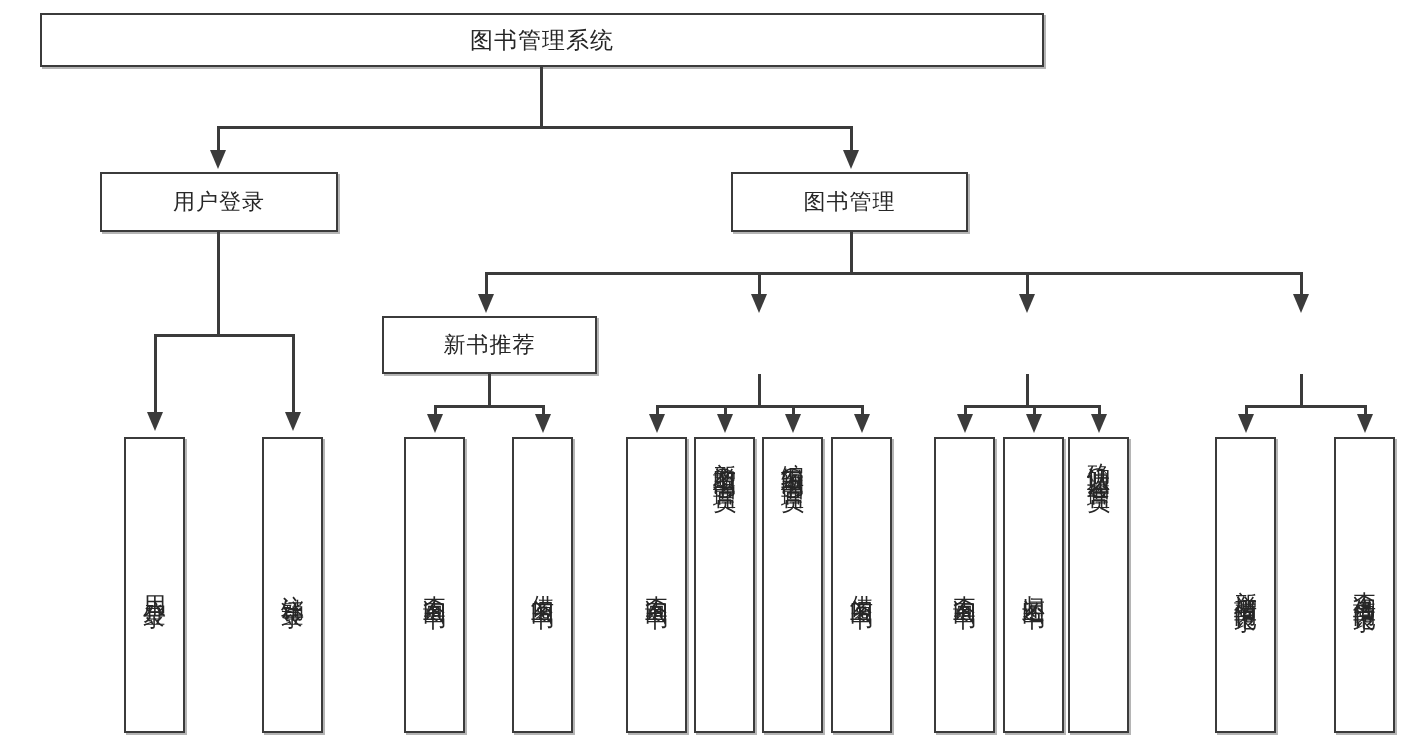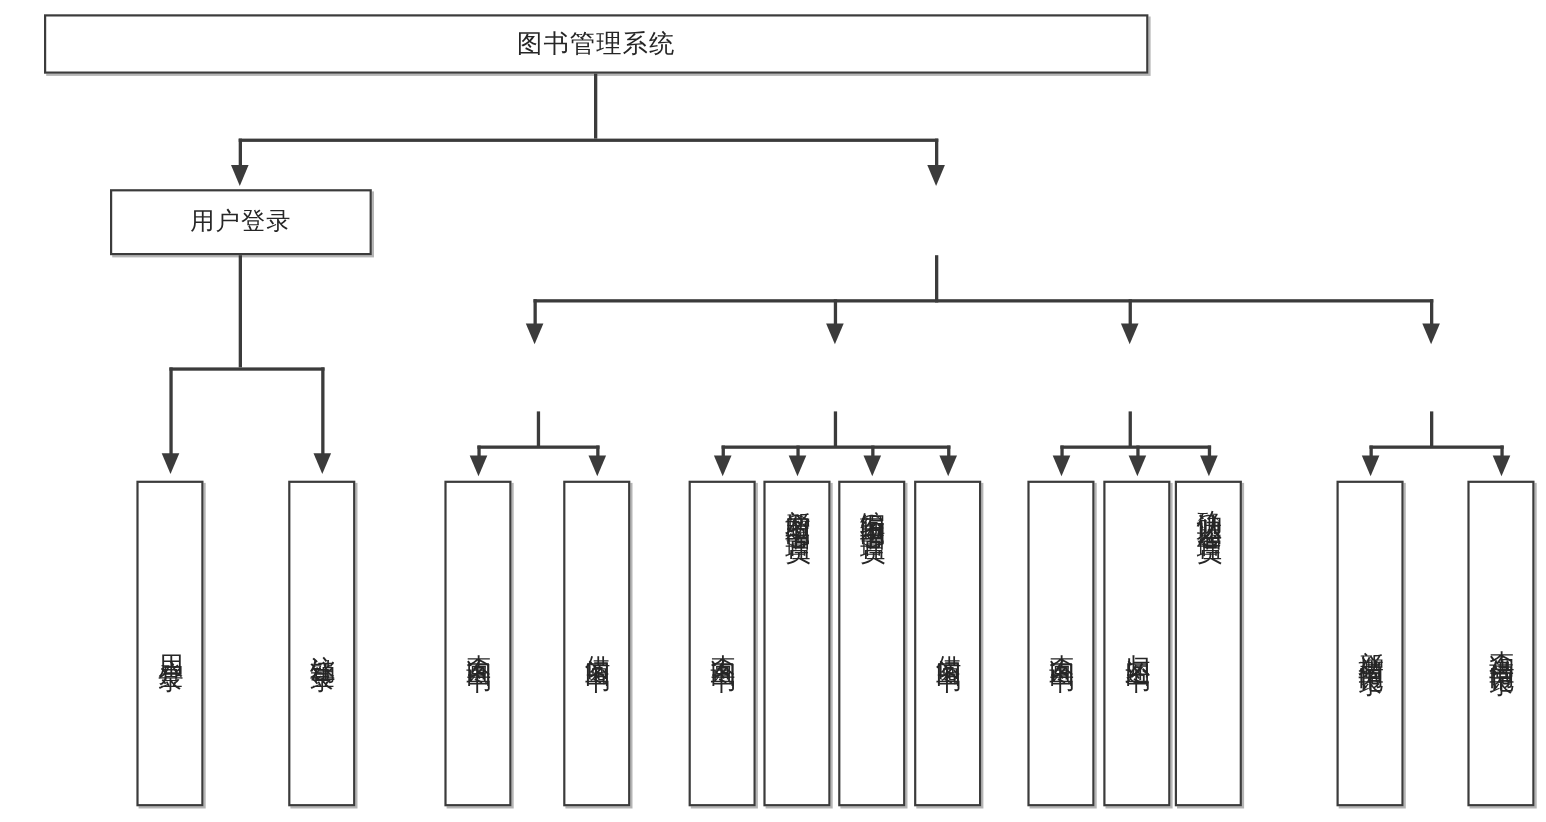--- a/index.html
+++ b/index.html
@@ -102,39 +102,45 @@
   <div class="ln h" style="left:197px;top:126px;width:636px;"></div>
 
   <div class="ln v" style="left:197px;top:126px;height:27px;"></div>
   <div class="arrow" style="left:190px;top:150px;"></div>
   <div class="ln v" style="left:830px;top:126px;height:27px;"></div>
   <div class="arrow" style="left:823px;top:150px;"></div>
 
   <div class="node lvl1 n-user-login">
     <span class="label">用户登录</span>
   </div>
+  <div class="node lvl1 n-book-mgmt">
+    <span class="label">图书管理</span>
+  </div>
 
   <div class="ln v" style="left:197px;top:232px;height:102px;"></div>
   <div class="ln h" style="left:134px;top:334px;width:141px;"></div>
   <div class="ln v" style="left:134px;top:334px;height:80px;"></div>
   <div class="arrow" style="left:127px;top:412px;"></div>
   <div class="ln v" style="left:272px;top:334px;height:80px;"></div>
   <div class="arrow" style="left:265px;top:412px;"></div>
 
   <div class="ln v" style="left:830px;top:232px;height:43px;"></div>
   <div class="ln h" style="left:465px;top:272px;width:818px;"></div>
   <div class="ln v" style="left:465px;top:272px;height:25px;"></div>
   <div class="arrow" style="left:458px;top:294px;"></div>
   <div class="ln v" style="left:738px;top:272px;height:25px;"></div>
   <div class="arrow" style="left:731px;top:294px;"></div>
   <div class="ln v" style="left:1006px;top:272px;height:25px;"></div>
   <div class="arrow" style="left:999px;top:294px;"></div>
   <div class="ln v" style="left:1280px;top:272px;height:25px;"></div>
   <div class="arrow" style="left:1273px;top:294px;"></div>
 
+  <div class="node lvl2" style="left:362px;width:215px;">
+    <span class="label">新书推荐</span>
+  </div>
 
   <div class="ln v" style="left:468px;top:374px;height:32px;"></div>
   <div class="ln h" style="left:414px;top:405px;width:111px;"></div>
   <div class="ln v" style="left:414px;top:405px;height:11px;"></div>
   <div class="arrow" style="left:407px;top:414px;"></div>
   <div class="ln v" style="left:522px;top:405px;height:11px;"></div>
   <div class="arrow" style="left:515px;top:414px;"></div>
 
   <div class="ln v" style="left:738px;top:374px;height:32px;"></div>
   <div class="ln h" style="left:636px;top:405px;width:208px;"></div>

